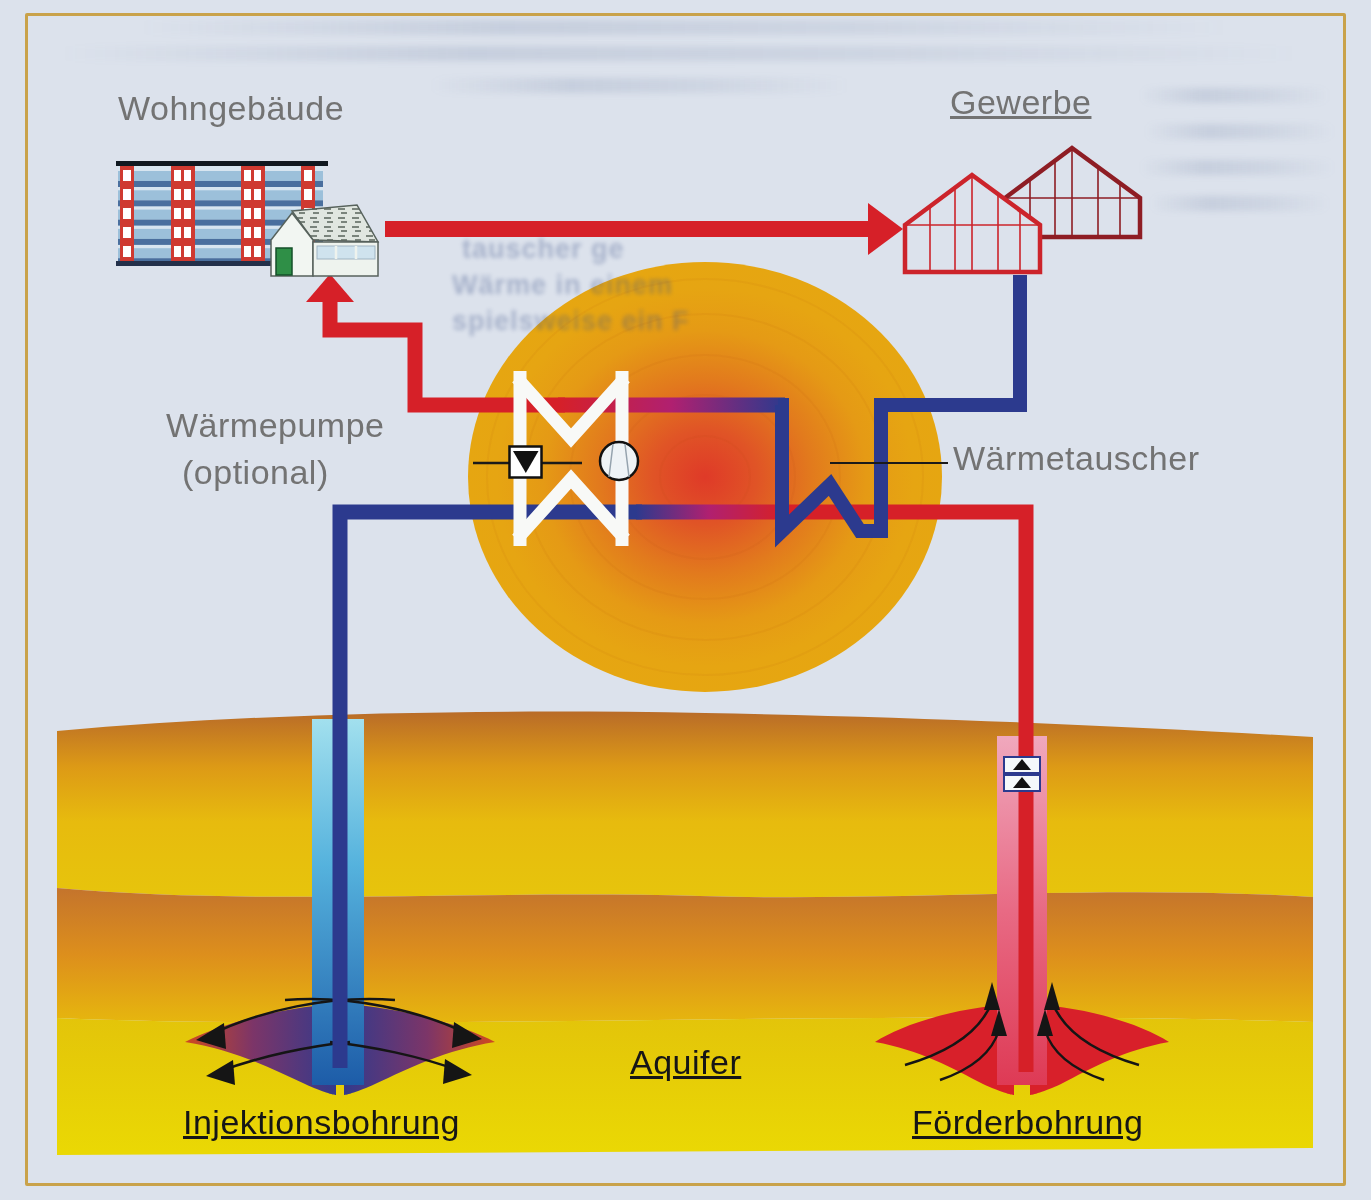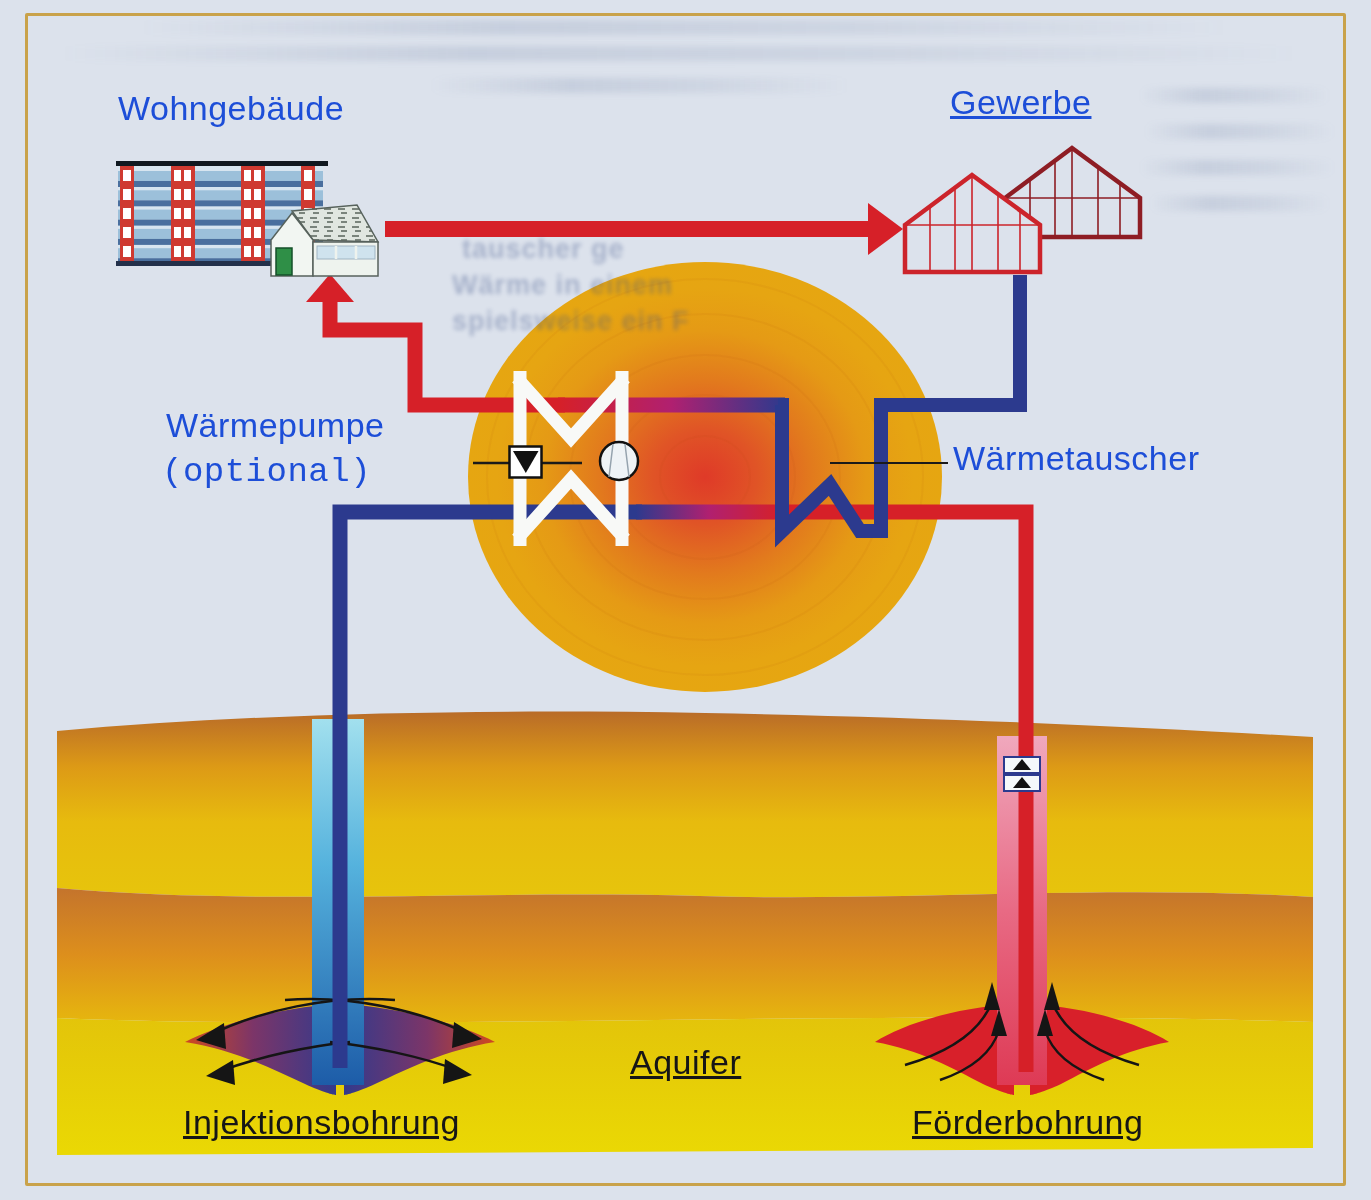--- a/index.html
+++ b/index.html
@@ -9,21 +9,21 @@
     font-family:"Liberation Sans", sans-serif;
     position:relative;overflow:hidden;
   }
   .page{position:absolute;inset:0;width:1371px;height:1200px;}
   .gold-frame{
     position:absolute;left:25px;top:13px;width:1315px;height:1167px;
     border:3px solid #c9a24a;border-radius:2px;pointer-events:none;
   }
   .diagram-svg{position:absolute;left:0;top:0;}
   .lbl{
-    position:absolute;color:#1d4ed8;font-size:34px;letter-spacing:.5px;
+    position:absolute;color:#737373;font-size:34px;letter-spacing:.5px;
     line-height:1.1;white-space:nowrap;
   }
   .lbl.dark{color:#161616;text-decoration:underline;}
   .bleed{
     position:absolute;color:#3a4f86;font-size:27px;font-weight:bold;
     opacity:.32;filter:blur(2px);white-space:nowrap;letter-spacing:1px;
   }
   .smudge{
     position:absolute;height:15px;border-radius:7px;
     background:linear-gradient(90deg,rgba(90,110,150,0),rgba(90,110,150,.16),rgba(90,110,150,.10),rgba(90,110,150,0));
@@ -298,21 +298,21 @@
     </g>
   </svg>
 
   <div class="gold-frame"></div>
 
   <div class="lbl" style="left:118px;top:90px;">Wohngebäude</div>
 
   <div class="lbl" style="left:950px;top:84px;text-decoration:underline;">Gewerbe</div>
 
   <div class="lbl" style="left:166px;top:407px;">Wärmepumpe</div>
-  <div class="lbl" style="left:162px;top:454px;font-family:Liberation Mono, monospace;">(optional)</div>
+  <div class="lbl" style="left:182px;top:454px;">(optional)</div>
 
   <div class="lbl" style="left:953px;top:440px;">Wärmetauscher</div>
 
   <div class="lbl dark" style="left:630px;top:1044px;">Aquifer</div>
 
   <div class="lbl dark" style="left:912px;top:1104px;">Förderbohrung</div>
 
   <div class="lbl dark" style="left:183px;top:1104px;">Injektionsbohrung</div>
 
   <div class="bleed" style="left:462px;top:234px;">tauscher ge</div>

